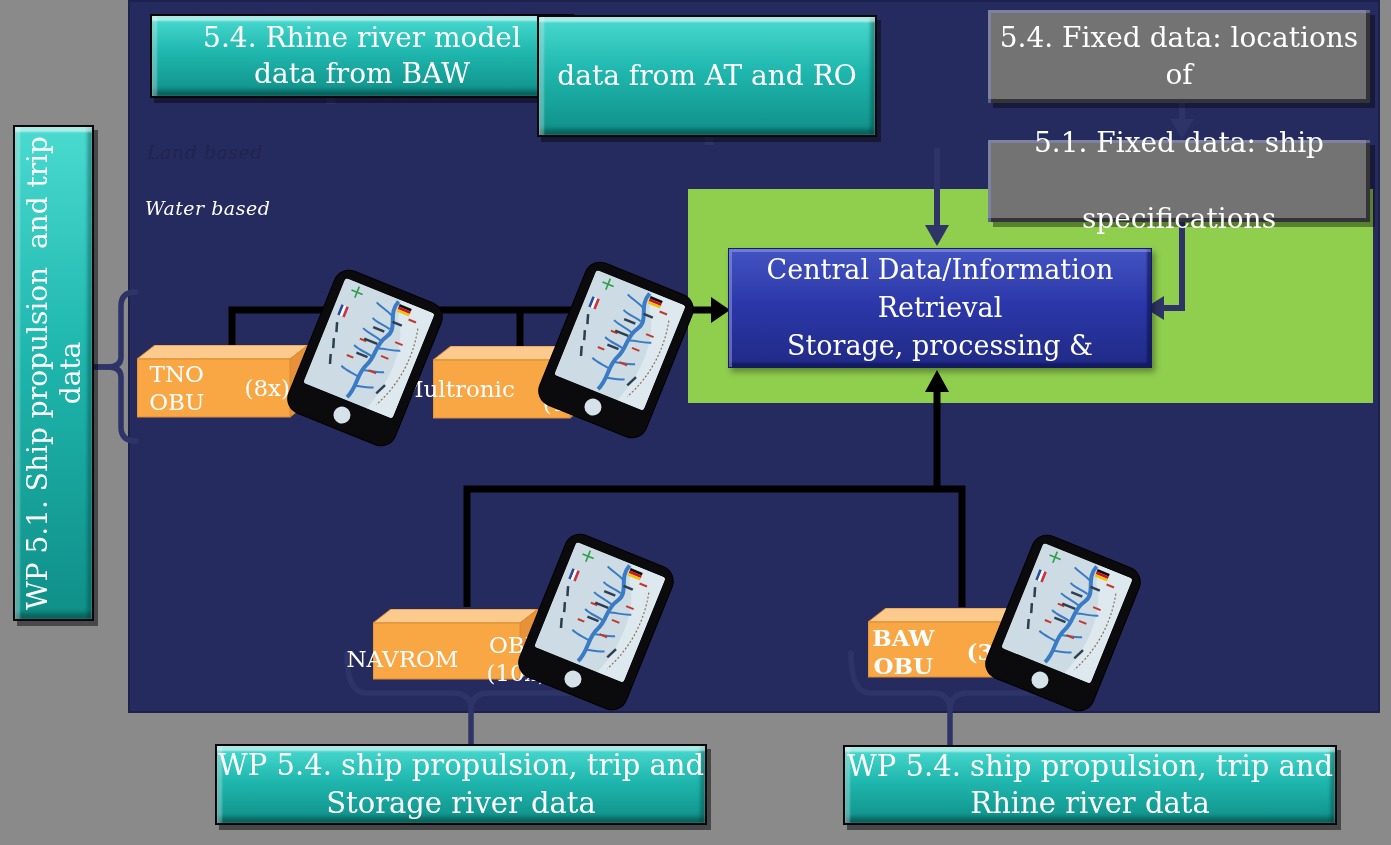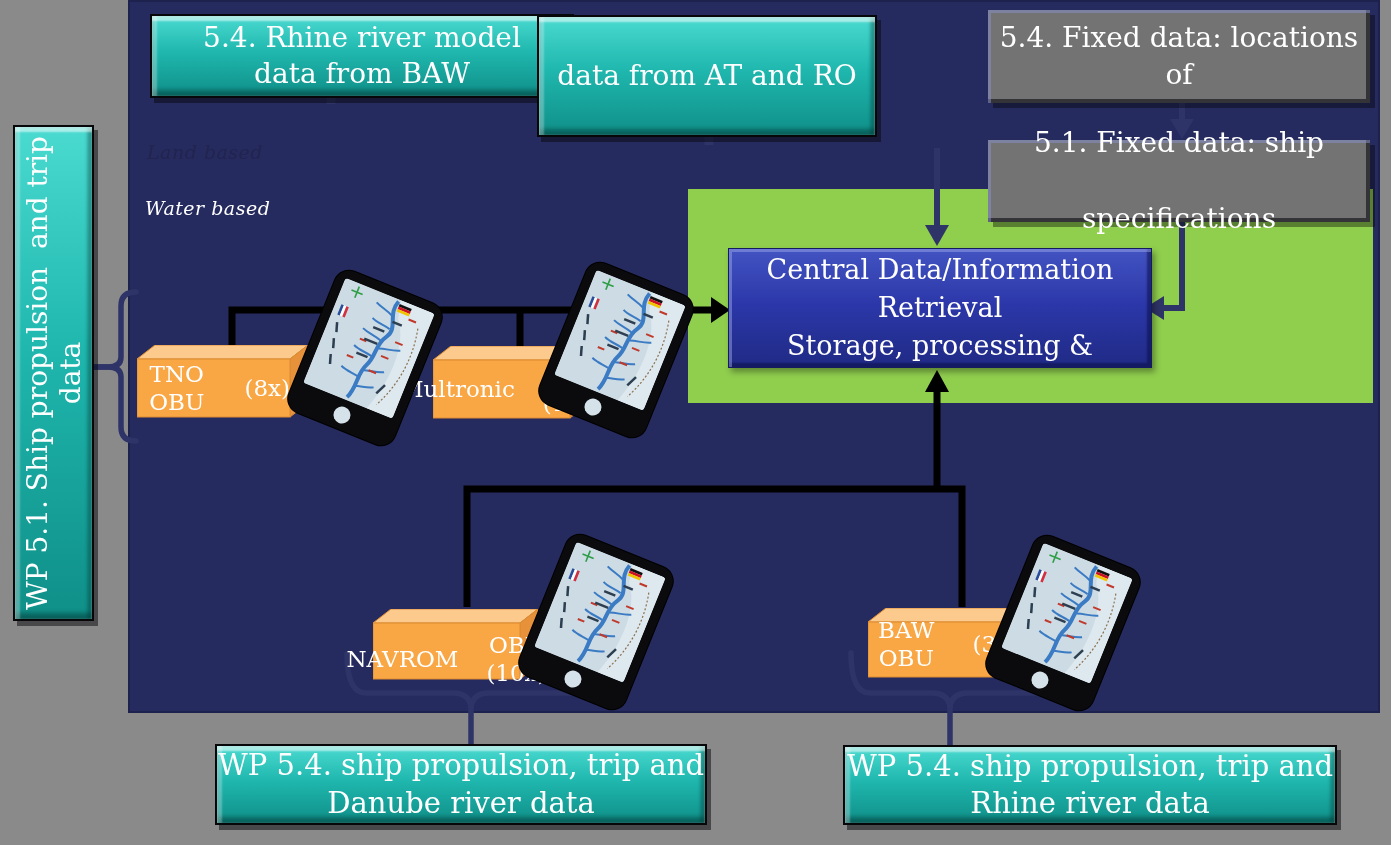--- a/index.html
+++ b/index.html
@@ -126,21 +126,21 @@
 
   <div class="abs teal vwrap" style="left:13px;top:125px;width:81px;height:496px;">
     <div class="vtext">
       <span class="line">WP 5.1. Ship propulsion  and trip</span>
       <span class="line">data</span>
     </div>
   </div>
 
   <div class="abs teal" style="left:215px;top:744px;width:492px;height:81px;font-size:29px;">
     <span class="line">WP 5.4. ship propulsion, trip and</span>
-    <span class="line">Danube river data</span>
+    <span class="line">Storage river data</span>
   </div>
   <div class="abs teal" style="left:843px;top:745px;width:494px;height:80px;font-size:29px;">
     <span class="line">WP 5.4. ship propulsion, trip and</span>
     <span class="line">Rhine river data</span>
   </div>
 
   <div class="cube" style="left:137px;top:345px;width:171px;height:73px;">
     <svg width="171" height="73">
       <polygon points="0,14 18,0 171,0 153,14" fill="#FCCA8D" stroke="#DC8C30" stroke-width="1"></polygon>
       <polygon points="153,14 171,0 171,58 153,72" fill="#E8913B" stroke="#DC8C30" stroke-width="1"></polygon>
@@ -175,21 +175,21 @@
       <span class="line">OBU (10x)</span>
     </div>
   </div>
 
   <div class="cube" style="left:868px;top:608px;width:168px;height:70px;">
     <svg width="168" height="70">
       <polygon points="0,14 18,0 168,0 150,14" fill="#FCCA8D" stroke="#DC8C30" stroke-width="1"></polygon>
       <polygon points="150,14 168,0 168,55 150,69" fill="#E8913B" stroke="#DC8C30" stroke-width="1"></polygon>
       <rect x="0" y="14" width="150" height="55" fill="#F9A644" stroke="#DC8C30" stroke-width="1"></rect>
     </svg>
-    <div class="cube-label" style="top:6px;width:150px;height:60px;">
+    <div class="cube-label" style="top:14px;width:150px;height:60px;font-weight:bold;">
       <span class="line">BAW OBU</span>
       <span class="line">(3x)</span>
     </div>
   </div>
 
   <svg width="0" height="0" style="position:absolute">
     <defs>
       <symbol id="rivermap" viewBox="0 0 96 113">
         <rect x="0" y="0" width="96" height="113" fill="#CCDBE4"></rect>
         <path d="M60,0 L96,0 L96,113 L68,113 C80,82 82,40 64,18 Z" fill="#DEE8EF"></path>

